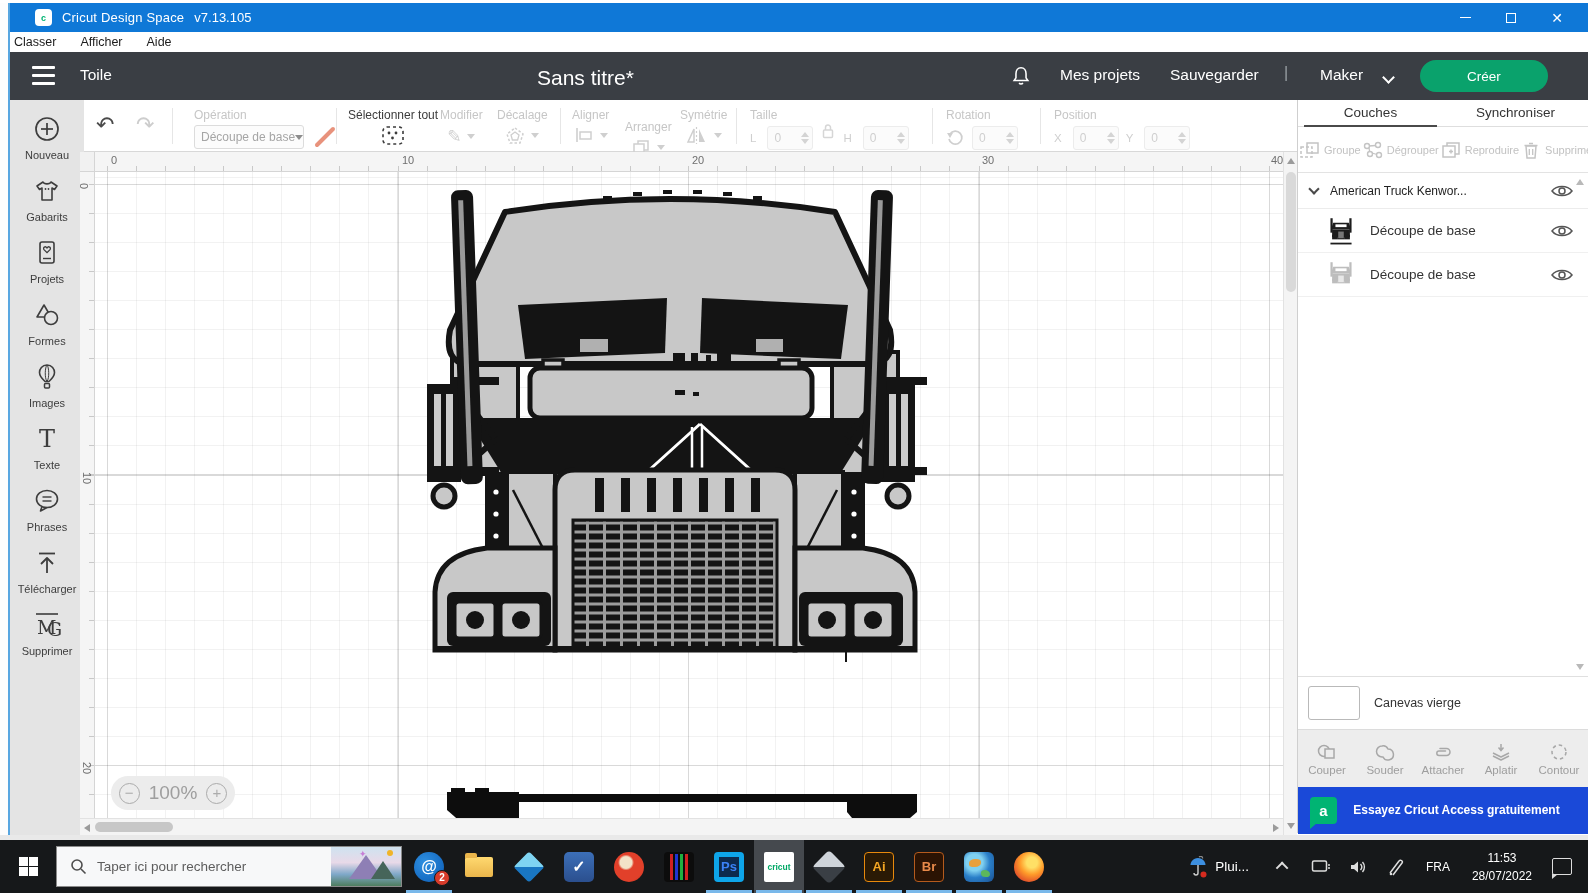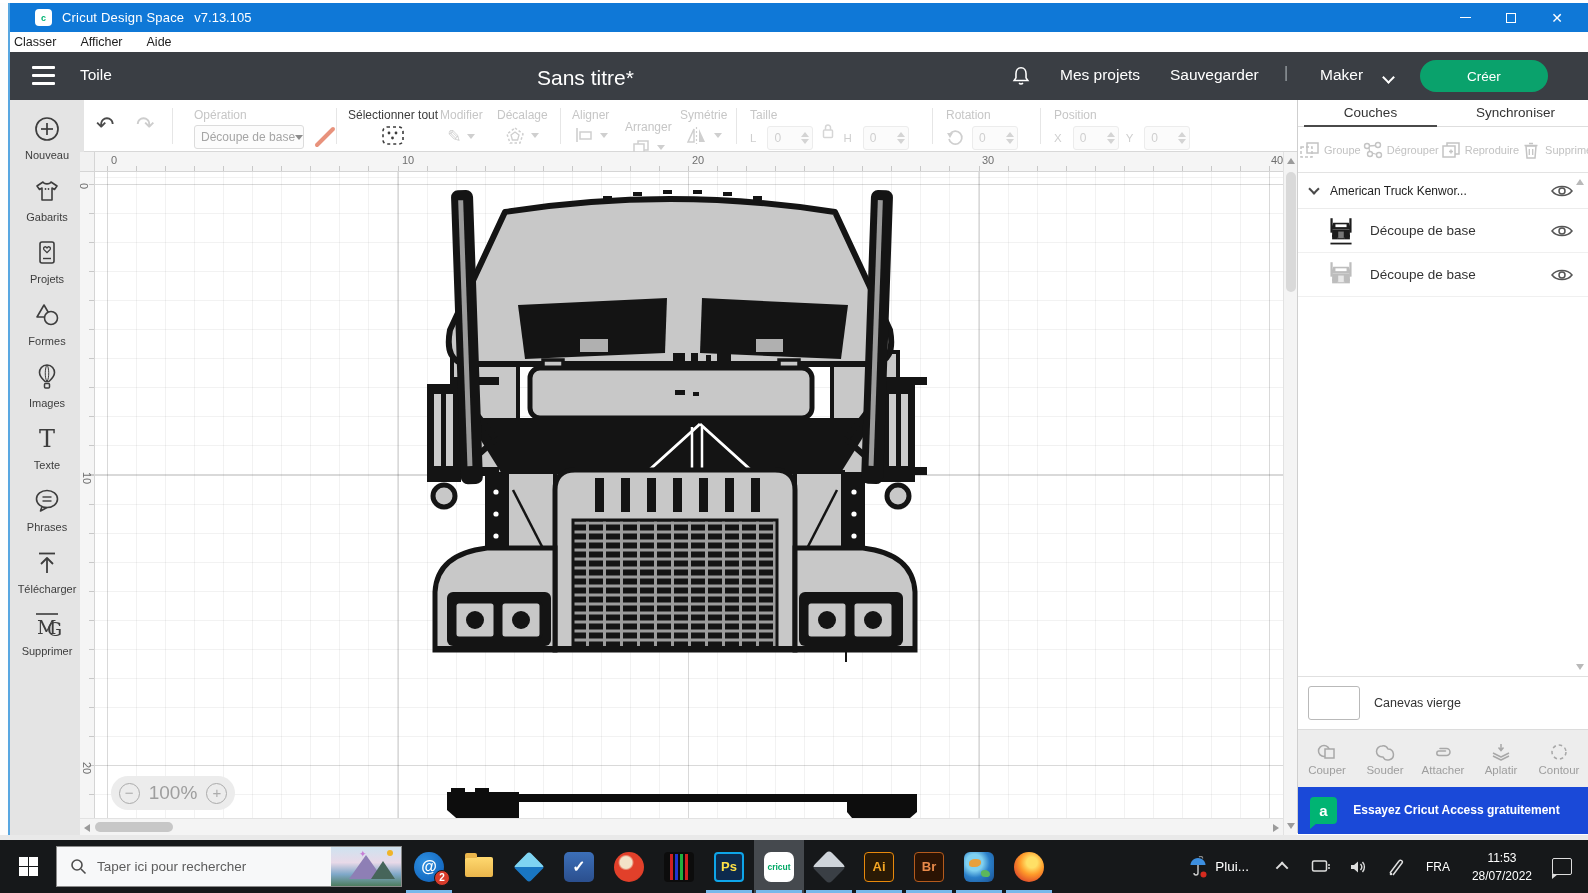--- a/index.html
+++ b/index.html
@@ -150,22 +150,22 @@
   .badge { position:absolute; right:-6px; bottom:-4px; width:16px; height:16px; background:#d83b2a; border-radius:50%; color:#fff; font-size:10px; font-weight:bold; display:flex; align-items:center; justify-content:center; border:1px solid #16181a; }
   .ico.folder { background:transparent; }
   .folder-shape { width:28px; height:20px; background:linear-gradient(180deg,#ffd970,#eab54b); border-radius:2px; position:relative; }
   .folder-shape::before { content:""; position:absolute; left:0; top:-4px; width:12px; height:5px; background:#eab54b; border-radius:2px 2px 0 0; }
   .ico.cube { background:transparent; }
   .cube-shape { width:22px; height:22px; background:linear-gradient(135deg,#7fd4f2 0 50%, #1976c2 50% 100%); transform:rotate(45deg); border-radius:3px; }
   .ico.checkapp { background:linear-gradient(180deg,#3c6fb8,#2b4f8e); border-radius:5px; color:#fff; font-size:16px; }
   .ico.redbrowser { background:radial-gradient(circle at 40% 35%, #f3e3c8 0 22%, #e2402a 30% 70%, #b32014 100%); border-radius:50%; }
   .ico.stripes { background:#0c0c0c; }
   .stripe-bars { width:18px; height:26px; background:repeating-linear-gradient(to right, #d02020 0 3px, #0c0c0c 3px 5px, #2034d0 5px 8px, #0c0c0c 8px 10px, #20b040 10px 13px, #0c0c0c 13px 15px); }
-  .ico.ps { background:#0d2a4d; border:2px solid #0ea5e9; color:#fde047; font-size:13px; }
-  .ico.cricutapp { background:#fff; border-radius:7px; color:#00a866; font-size:8.5px; }
+  .ico.ps { background:#0d2a4d; border:5px solid #0ea5e9; color:#3b82f6; font-size:13px; }
+  .ico.cricutapp { background:#fff; border-radius:2px; color:#00a866; font-size:8.5px; }
   .ico.inkscape { background:transparent; }
   .ink-shape { width:24px; height:24px; background:linear-gradient(135deg,#cfd4da 0 50%, #3a3f45 50% 100%); transform:rotate(45deg); border-radius:4px; }
   .ico.ai { background:#2a1a05; border:1px solid #e8890c; color:#f5a623; font-size:13px; }
   .ico.br { background:#2b1303; border:1px solid #b55b1d; color:#e88a4a; font-size:13px; }
   .ico.globe { background:radial-gradient(circle at 35% 35%, #7fd0f0 0 30%, #2a7fc9 55%, #1a4f8e 100%); border-radius:6px; }
   .globe-land { position:absolute; left:5px; top:7px; width:12px; height:8px; background:#e8a03c; border-radius:50% 40% 50% 30%; }
   .globe-land2 { position:absolute; right:4px; bottom:5px; width:9px; height:7px; background:#5cb85c; border-radius:40% 60% 40% 50%; }
   .ico.firefox { background:radial-gradient(circle at 60% 35%, #ffe066 0 20%, #ff9c2a 45%, #e3542a 75%, #b5341f 100%); border-radius:50%; }
 
   .tray { position:absolute; right:0; top:0; height:53px; display:flex; align-items:center; }

